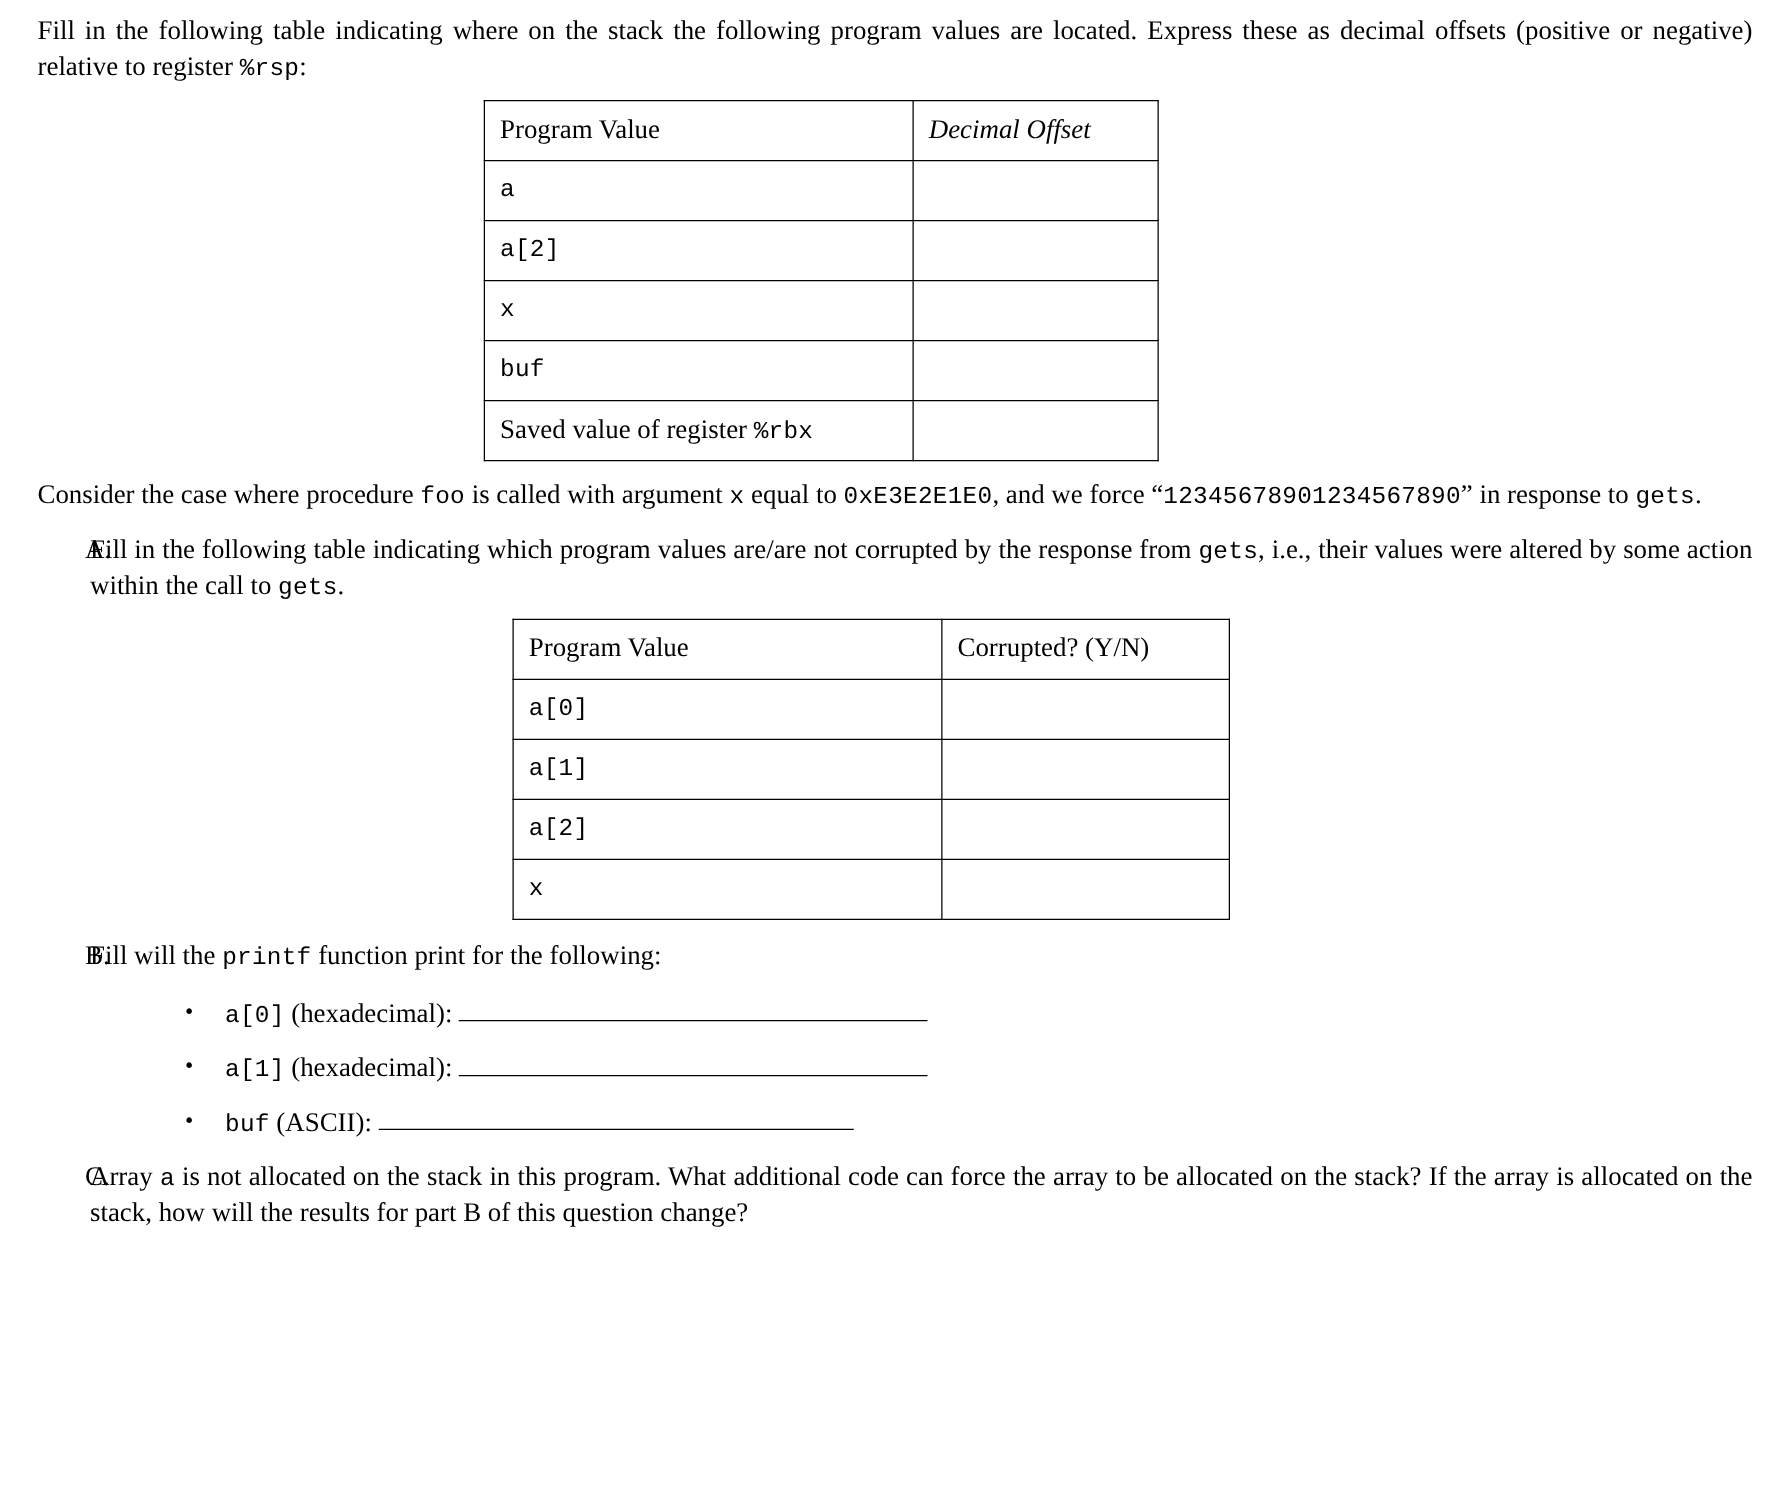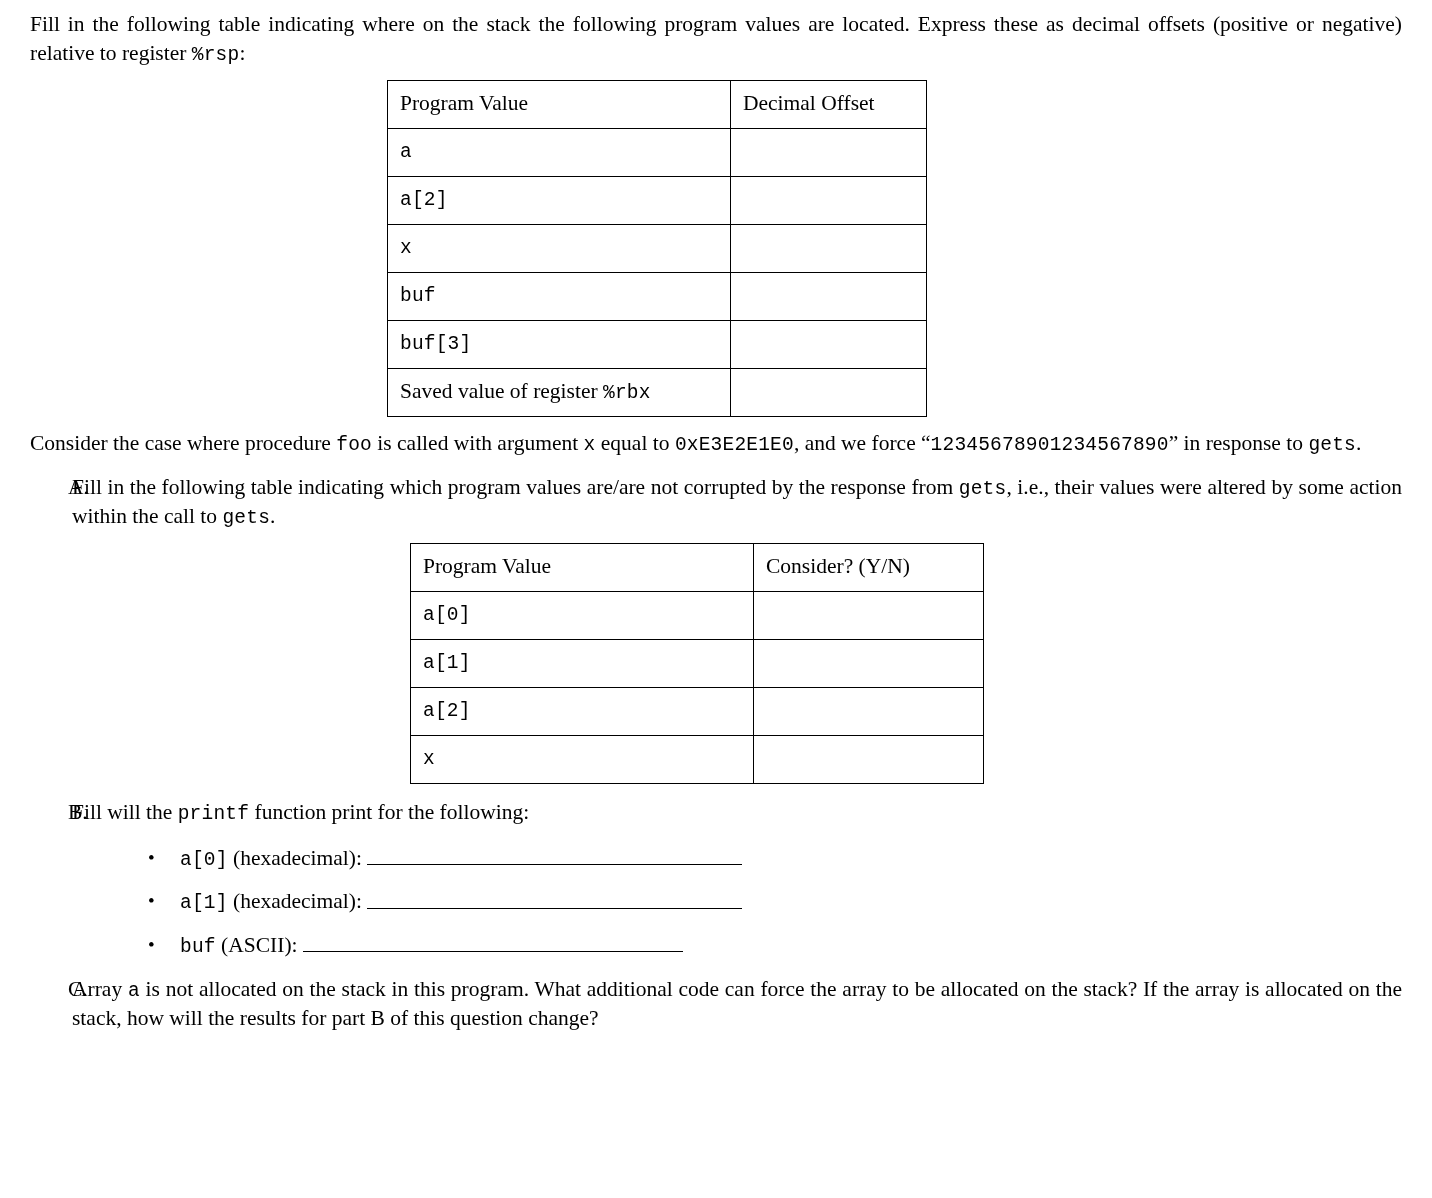--- a/index.html
+++ b/index.html
@@ -42,21 +42,21 @@
   table.t2 { margin-left: 380px; }
   table td, table th {
     border: 1.6px solid #000000;
     padding: 7px 10px 9px 12px;
     text-align: left;
     font-weight: normal;
     vertical-align: middle;
     height: 31px;
   }
   table.t1 td.c1, table.t1 th.c1 { width: 320px; }
-  table.t1 td.c2, table.t1 th.c2 { width: 173px; }
+  table.t1 td.c2, table.t1 th.c2 { width: 173px; font-style: italic; }
   table.t2 td.c1, table.t2 th.c1 { width: 320px; }
   table.t2 td.c2, table.t2 th.c2 { width: 207px; }
   .hdr-cell { font-family: "Liberation Serif", serif; font-size: 21.5px; }
   .empty-cell { }
   .list-block {
     margin: 14px 0 0 0;
   }
   .item {
     display: flex;
     align-items: flex-start;
@@ -123,24 +123,20 @@
       <tr>
         <td class="c1 mono">a[2]</td>
         <td class="c2 empty-cell"></td>
       </tr>
       <tr>
         <td class="c1 mono">x</td>
         <td class="c2 empty-cell"></td>
       </tr>
       <tr>
         <td class="c1 mono">buf</td>
-        <td class="c2 empty-cell"></td>
-      </tr>
-      <tr>
-        <td class="c1 mono">buf[3]</td>
         <td class="c2 empty-cell"></td>
       </tr>
       <tr>
         <td class="c1"><span>Saved value of register </span><span class="mono">%rbx</span></td>
         <td class="c2 empty-cell"></td>
       </tr>
     </tbody>
       </table>
   </div>
 
@@ -157,21 +153,21 @@
         <span>i.e., their values were altered by some action within the call to </span><span class="mono">gets</span><span>.</span>
       </div>
     </div>
   </div>
 
   <div class="tbl-wrap">
     <table class="t2">
       <tbody>
           <tr>
         <th class="c1 hdr-cell">Program Value</th>
-        <th class="c2 hdr-cell">Consider? (Y/N)</th>
+        <th class="c2 hdr-cell">Corrupted? (Y/N)</th>
       </tr>
       <tr>
         <td class="c1 mono">a[0]</td>
         <td class="c2 empty-cell"></td>
       </tr>
       <tr>
         <td class="c1 mono">a[1]</td>
         <td class="c2 empty-cell"></td>
       </tr>
       <tr>

